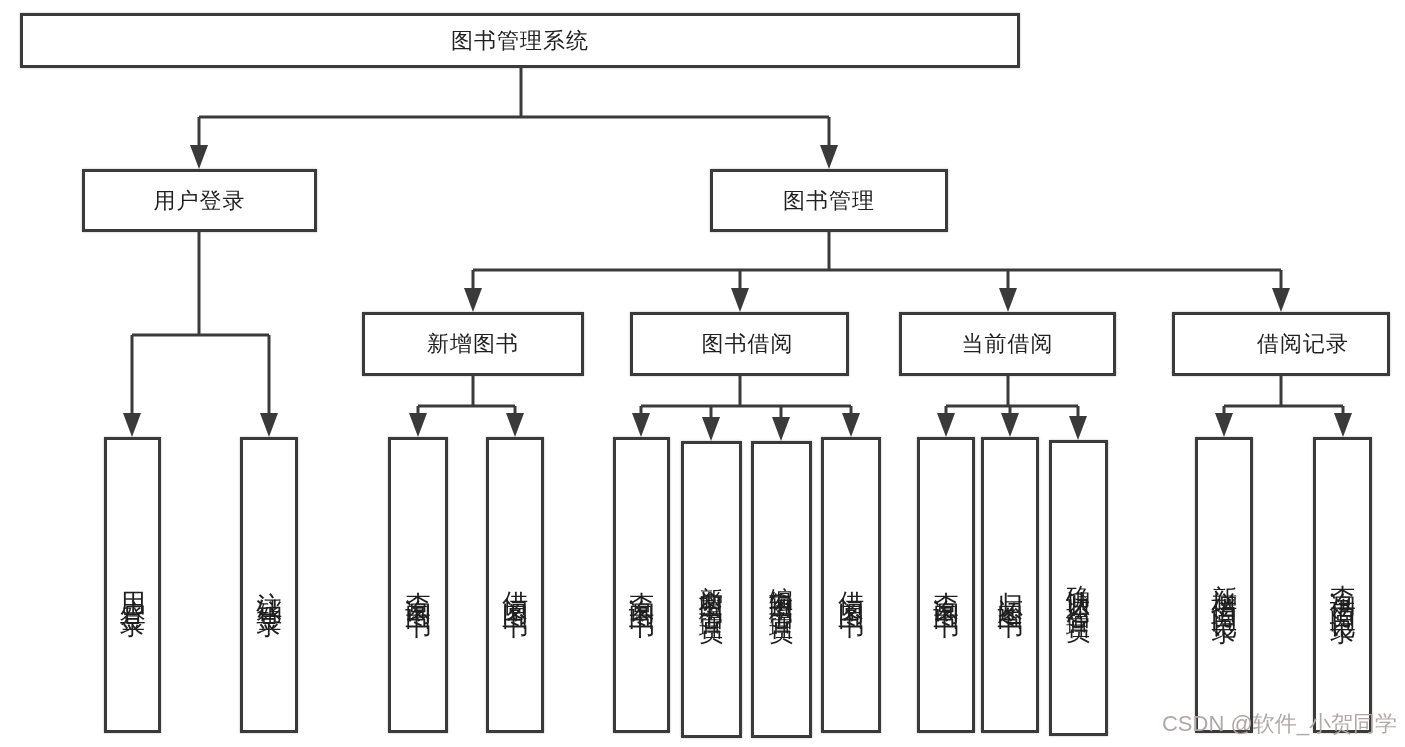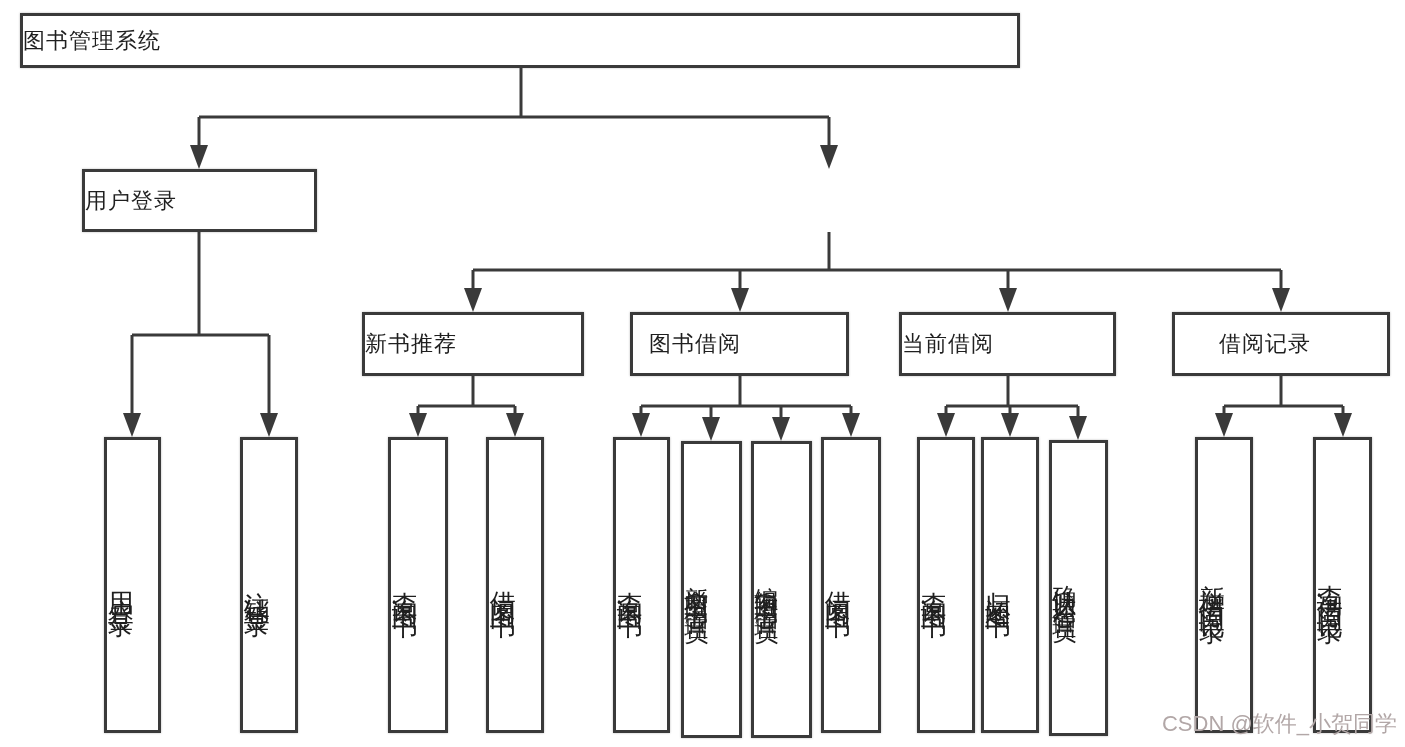--- a/index.html
+++ b/index.html
@@ -17,20 +17,21 @@
     left: 0; top: 0;
     width: 1405px; height: 747px;
   }
   .node {
     position: absolute;
     box-sizing: border-box;
     border: 3px solid #3a3a3a;
     background: #ffffff;
     display: flex;
     align-items: center;
+    justify-content: center;
     box-shadow: 0 0 2px rgba(60,60,60,0.35);
   }
   .hbox { font-size: 22px; letter-spacing: 1px; }
   .hbox .lbl { white-space: nowrap; }
   .vbox .lbl {
     writing-mode: vertical-rl;
     text-orientation: mixed;
     line-height: 1.05;
     font-size: 26px;
     letter-spacing: 7px;
@@ -143,30 +144,33 @@
     </g>
   </svg>
 
   <div class="node hbox n-root">
     <span class="lbl">图书管理系统</span>
   </div>
 
   <div class="node hbox n-user">
     <span class="lbl">用户登录</span>
   </div>
+  <div class="node hbox n-mgmt">
+    <span class="lbl">图书管理</span>
+  </div>
 
   <div class="node vbox leaf l-login">
     <span class="lbl">用户登录</span>
   </div>
   <div class="node vbox leaf l-logout">
     <span class="lbl">注销登录</span>
   </div>
 
   <div class="node hbox n-nb">
-    <span class="lbl">新书推荐</span>
+    <span class="lbl">新增图书</span>
   </div>
   <div class="node hbox n-bb">
     <span class="lbl">图书借阅</span>
   </div>
   <div class="node hbox n-cb">
     <span class="lbl">当前借阅</span>
   </div>
   <div class="node hbox n-br">
     <span class="lbl">借阅记录</span>
   </div>

